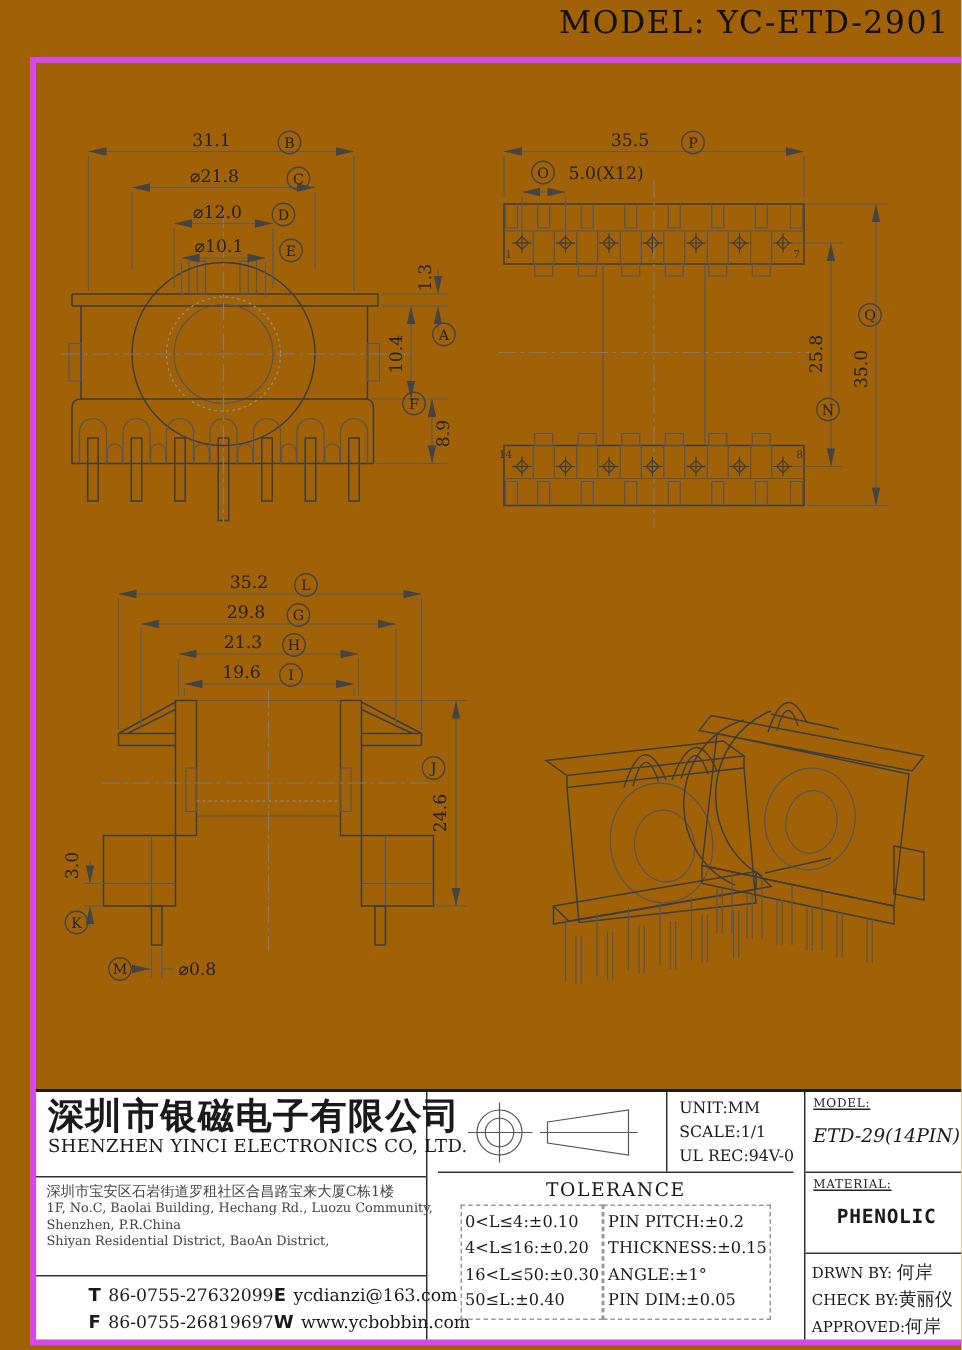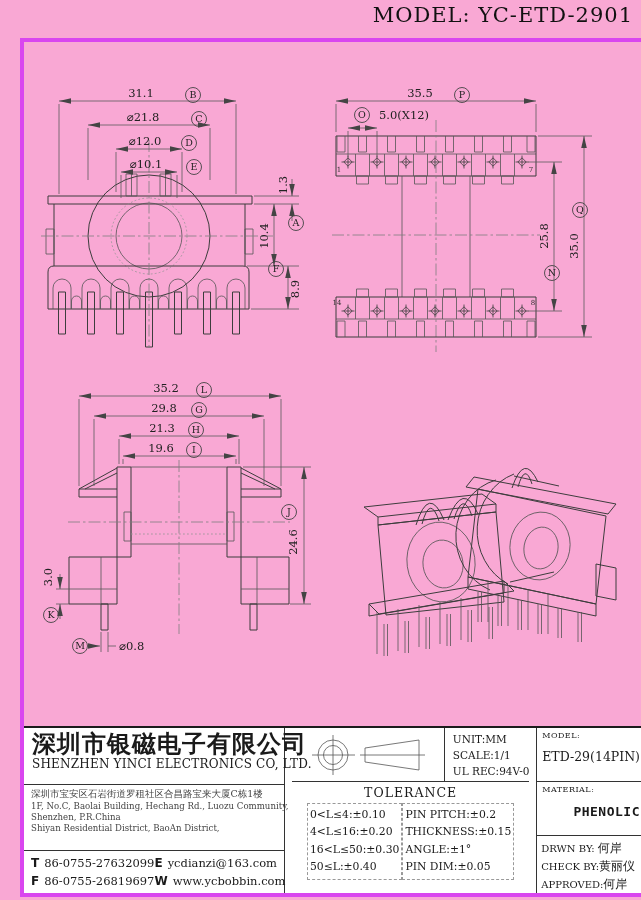--- a/index.html
+++ b/index.html
@@ -1,16 +1,16 @@
 <!DOCTYPE html>
 <html><head>
 <meta charset="utf-8">
 <style>
   html,body{margin:0;padding:0;background:#fff;}
-  #page{position:relative;width:641px;height:900px;background:#f9a8d4;overflow:hidden;
+  #page{position:relative;width:641px;height:900px;background:#a16207;overflow:hidden;
         font-family:"DejaVu Serif","Liberation Serif",serif;color:#1a1a1a;}
   .model-title{position:absolute;top:3px;right:8px;font-size:21px;letter-spacing:1px;
         font-family:"DejaVu Serif",serif;color:#111;}
   .frame{position:absolute;left:20px;top:38px;width:621px;height:851px;border:4px solid #d946ef;}
   svg{position:absolute;overflow:visible;}
   .ln{stroke:#3d3d3d;stroke-width:1;fill:none;}
   .thin{stroke:#555;stroke-width:.8;fill:none;}
   .dim{stroke:#5a5a5a;stroke-width:.8;fill:none;}
   .cl{stroke:#7d7d7d;stroke-width:.8;fill:none;stroke-dasharray:12 3 2.5 3;}
   .dot{stroke:#949494;stroke-width:.8;fill:none;stroke-dasharray:1.8 2.2;}
@@ -21,37 +21,37 @@
   circle.bc{fill:none;stroke:#444;stroke-width:.9;}
   
   .tb{position:absolute;left:0;right:0;bottom:0;height:165px;border-top:2px solid #1c1c1c;display:flex;background:#fff;}
   .tb-col1{width:260px;border-right:1.5px solid #333;display:flex;flex-direction:column;}
   .company{height:53px;border-bottom:1.5px solid #333;padding:3px 8px 0;}
   .cn-name{font-size:24px;font-weight:bold;letter-spacing:1px;line-height:1.1;white-space:nowrap;}
   .en-name{font-size:12px;letter-spacing:.2px;white-space:nowrap;}
   .address{height:52px;border-bottom:1.5px solid #333;padding:3px 7px 10px;color:#444;}
   .addr-cn{font-size:9.5px;white-space:nowrap;}
   .addr-en{font-size:8.6px;line-height:1.3;white-space:nowrap;}
-  .contact{flex:1;display:grid;grid-template-columns:1fr 1.2fr;align-content:space-evenly;padding:0 7px;}
+  .contact{flex:1;display:grid;grid-template-columns:1fr 1.2fr;align-content:space-evenly;padding:0 7px;margin-left:28px;}
   .contact .pair{white-space:nowrap;font-size:11.5px;}
   .contact b{font-family:"DejaVu Sans",sans-serif;font-size:12px;margin-right:5px;}
   .tb-col2{width:252px;border-right:1.5px solid #333;display:flex;flex-direction:column;align-items:center;}
   .row-spec{height:53px;border-bottom:1.5px solid #333;display:flex;}
   .sym-cell{width:152px;border-right:1.5px solid #333;display:flex;align-items:center;justify-content:center;}
   .spec-cell{flex:1;padding:4px 0 0 8px;font-size:10.5px;line-height:1.5;white-space:nowrap;}
   .tol-title{text-align:center;font-size:12.5px;letter-spacing:1px;padding:3px 0 0;}
   .tol-boxes{flex:1;display:flex;justify-content:space-evenly;align-items:flex-start;padding:3px 4px 6px;}
   .tol-box{border:1.2px dashed #999;padding:2px 2px 3px;font-size:10.8px;line-height:1.62;white-space:nowrap;}
   .tb-col3{flex:1;display:flex;flex-direction:column;}
-  .cell-label{font-size:8px;letter-spacing:.5px;color:#222;}
+  .cell-label{font-size:8px;letter-spacing:.5px;color:#222;text-decoration:underline;}
   .model-cell{height:53px;border-bottom:1.5px solid #333;padding:3px 5px 0;}
-  .model-value{font-size:12.5px;margin-top:9px;text-align:center;white-space:nowrap;}
+  .model-value{font-size:12.5px;margin-top:9px;text-align:center;white-space:nowrap;font-style:italic;}
   .material-cell{height:52px;border-bottom:1.5px solid #333;padding:3px 5px 0;}
   .material-value{font-family:"DejaVu Sans Mono","Liberation Mono",monospace;font-weight:bold;
-      font-size:13px;text-align:right;margin-top:10px;letter-spacing:.5px;}
+      font-size:13px;text-align:center;margin-top:10px;letter-spacing:.5px;}
   .sign-cell{flex:1;padding:3px 4px 0;font-size:10px;line-height:1.5;white-space:nowrap;}
   .sign-cell .nm{font-size:12px;}
 </style>
 </head>
 <body>
 
 <div id="page">
 
   <div class="model-title">MODEL: YC-ETD-2901</div>
 

